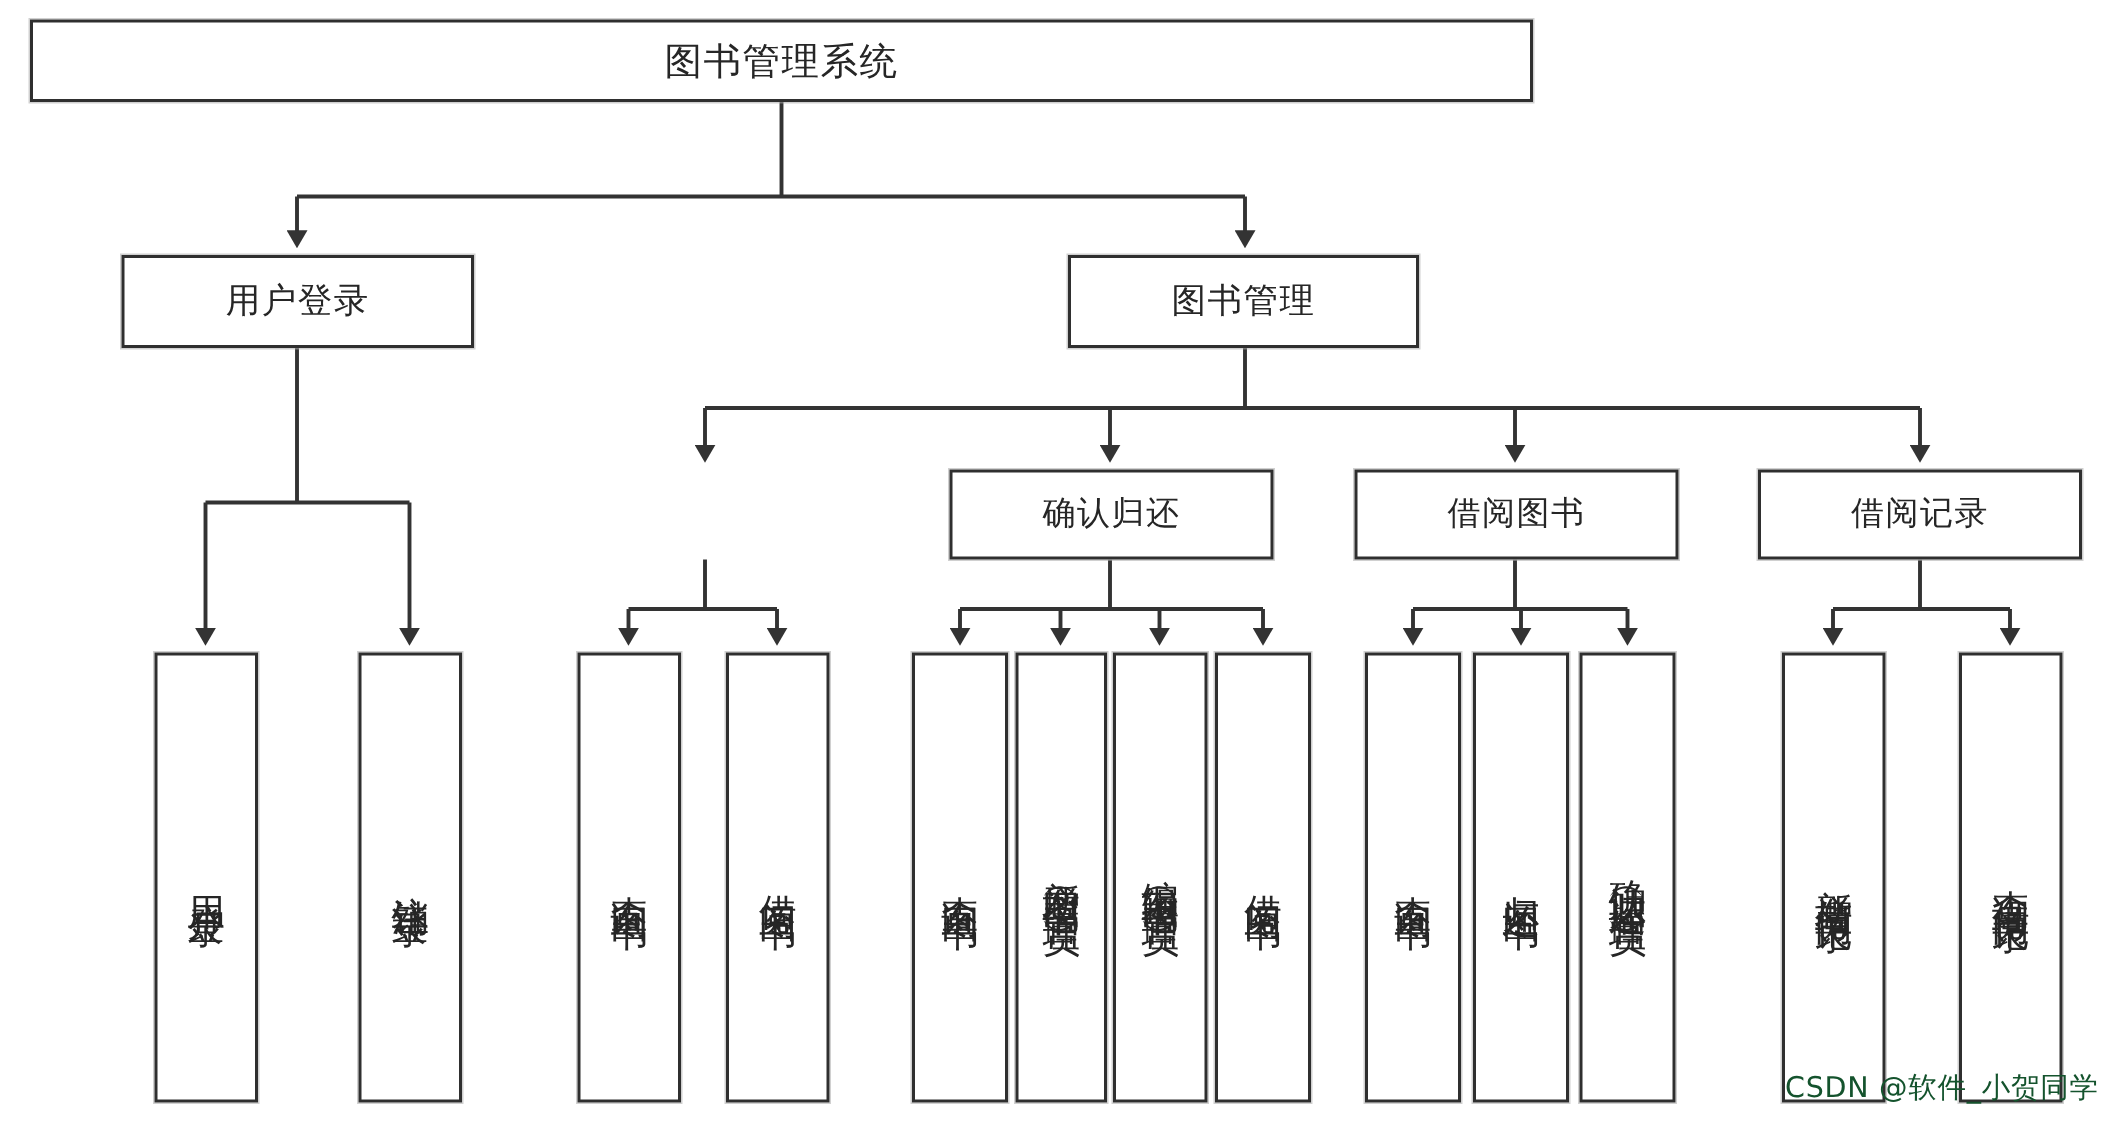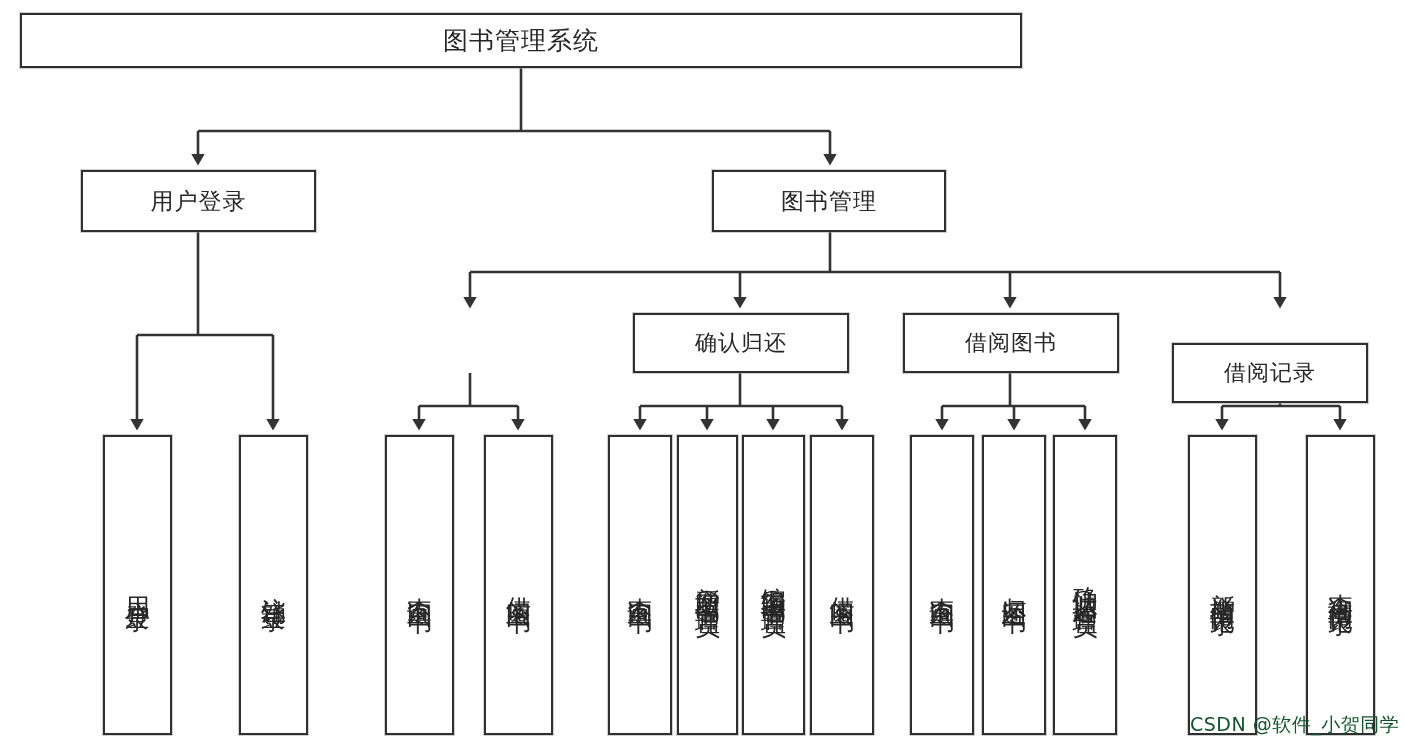--- a/index.html
+++ b/index.html
@@ -128,21 +128,21 @@
   <div class="node lvl1" style="left:712px;top:170px;width:234px;height:62px;">
     <span class="lbl">图书管理</span>
   </div>
 
   <div class="node lvl2" style="left:633px;top:313px;width:216px;height:60px;">
     <span class="lbl">确认归还</span>
   </div>
   <div class="node lvl2" style="left:903px;top:313px;width:216px;height:60px;">
     <span class="lbl">借阅图书</span>
   </div>
-  <div class="node lvl2" style="left:1172px;top:313px;width:196px;height:60px;margin-top:30px;">
+  <div class="node lvl2" style="left:1172px;top:313px;width:216px;height:60px;">
     <span class="lbl">借阅记录</span>
   </div>
 
   <div class="node leaf" style="left:103px;top:435px;width:69px;height:300px;">
     <span class="lbl">用户登录</span>
   </div>
   <div class="node leaf" style="left:239px;top:435px;width:69px;height:300px;">
     <span class="lbl">注销登录</span>
   </div>
 

